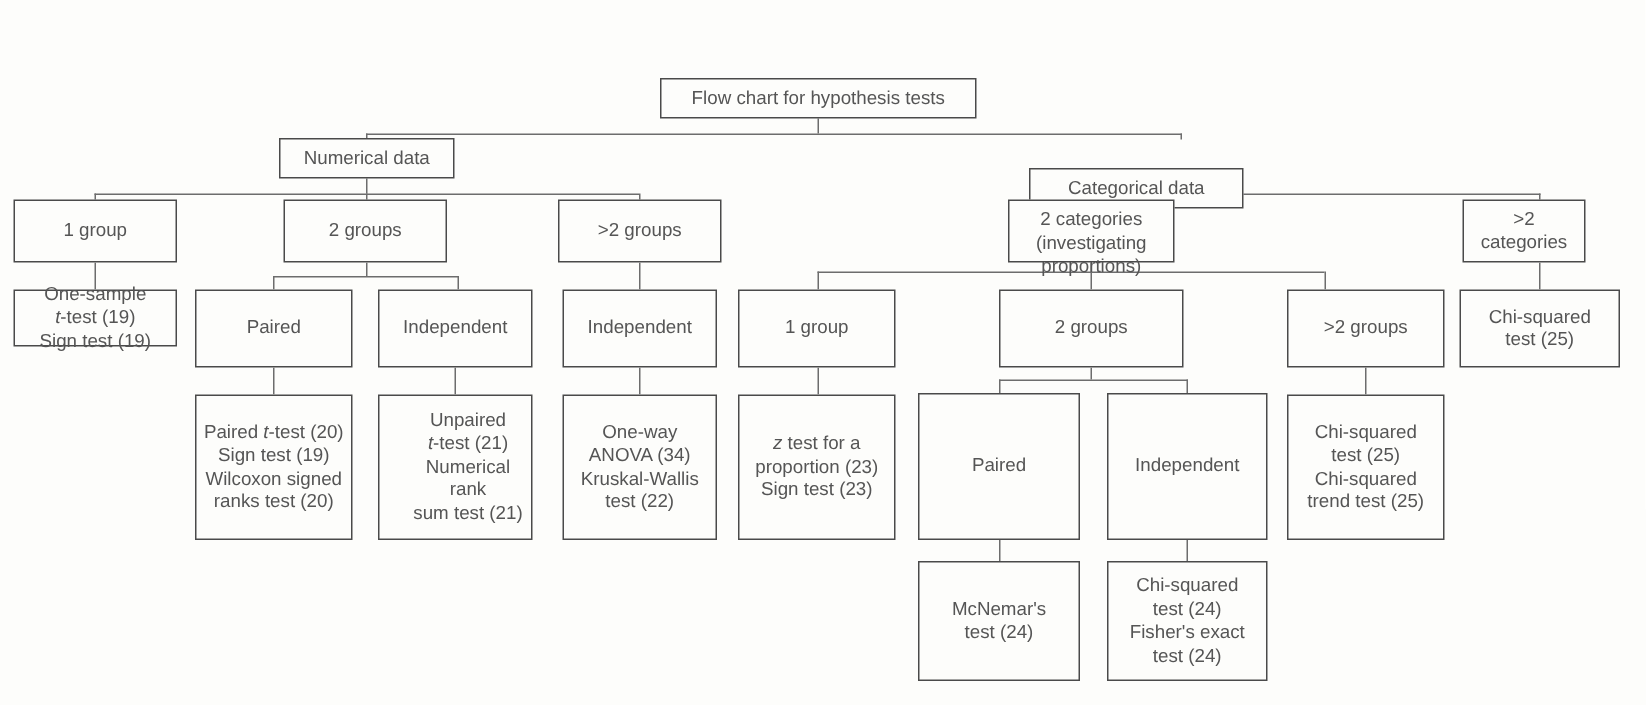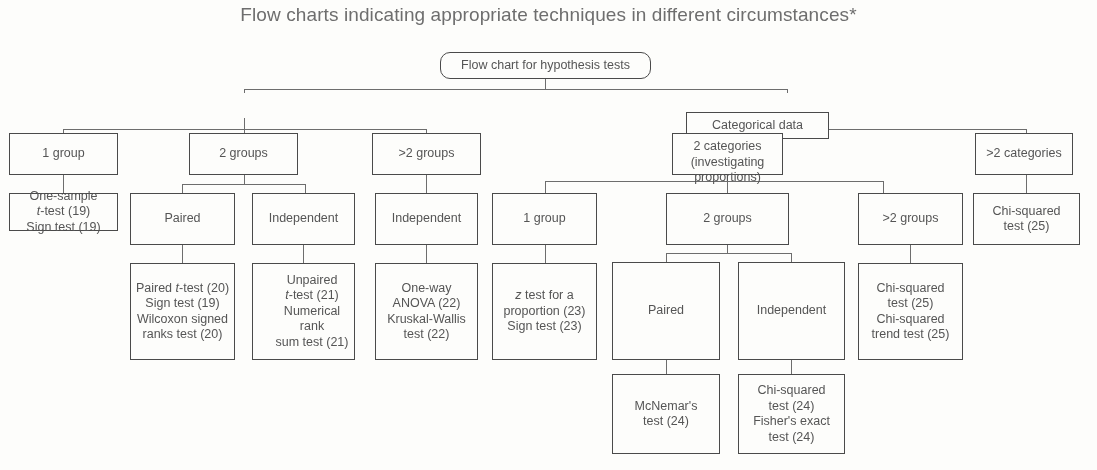--- a/index.html
+++ b/index.html
@@ -51,21 +51,20 @@
   }
   .ln.h { height: 1.2px; }
   .ln.v { width: 1.2px; }
   i.it { font-style: italic; }
 </style>
 </head>
 <body>
 
 <div id="page">
 
-  <div id="title">Flow charts indicating appropriate techniques in different circumstances*</div>
 
   <div class="ln v" style="left:545px;top:78px;height:11px;"></div>
   <div class="ln h" style="left:244px;top:89px;width:544px;"></div>
   <div class="ln v" style="left:244px;top:89px;height:4px;"></div>
   <div class="ln v" style="left:787px;top:89px;height:4px;"></div>
 
   <div class="ln v" style="left:244px;top:118px;height:11px;"></div>
   <div class="ln h" style="left:63px;top:129px;width:363px;"></div>
   <div class="ln v" style="left:63px;top:129px;height:5px;"></div>
   <div class="ln v" style="left:244px;top:129px;height:5px;"></div>
@@ -105,24 +104,27 @@
   <div class="ln h" style="left:666px;top:253px;width:126px;"></div>
   <div class="ln v" style="left:666px;top:253px;height:9px;"></div>
   <div class="ln v" style="left:791px;top:253px;height:9px;"></div>
 
   <div class="ln v" style="left:910px;top:245px;height:18px;"></div>
 
   <div class="ln v" style="left:666px;top:360px;height:14px;"></div>
 
   <div class="ln v" style="left:791px;top:360px;height:14px;"></div>
 
-  <div class="node" style="left:440px;top:52px;width:211px;height:27px;border-radius:10px;">
+  <div class="node" style="left:440px;top:52px;width:211px;height:27px;">
     <span class="inner">Flow chart for hypothesis tests</span>
   </div>
 
+  <div class="node" style="left:186px;top:92px;width:117px;height:27px;">
+    <span class="inner">Numerical data</span>
+  </div>
 
   <div class="node" style="left:686px;top:92px;width:143px;height:27px;margin-top:20px;">
     <span class="inner">Categorical data</span>
   </div>
 
   <div class="node" style="left:9px;top:133px;width:109px;height:42px;">
     <span class="inner">1 group</span>
   </div>
 
   <div class="node" style="left:189px;top:133px;width:109px;height:42px;">
@@ -134,21 +136,21 @@
   </div>
 
   <div class="node top-align" style="left:672px;top:133px;width:111px;height:42px;">
     <span class="inner">
       <span>2 categories</span><br>
       <span>(investigating</span><br>
       <span>proportions)</span>
     </span>
   </div>
 
-  <div class="node" style="left:975px;top:133px;width:98px;height:42px;">
+  <div class="node" style="left:975px;top:133px;width:82px;height:42px;">
     <span class="inner">&gt;2 categories</span>
   </div>
 
   <div class="node" style="left:9px;top:193px;width:109px;height:38px;">
     <span class="inner">
       <span>One-sample</span><br>
       <i class="it">t</i><span>-test (19)</span><br>
       <span>Sign test (19)</span>
     </span>
   </div>
@@ -179,21 +181,21 @@
       <span>Unpaired</span><br>
       <i class="it">t</i><span>-test (21)</span><br>
       <span>Numerical rank</span><br>
       <span>sum test (21)</span>
     </span>
   </div>
 
   <div class="node" style="left:375px;top:263px;width:103px;height:97px;">
     <span class="inner">
       <span>One-way</span><br>
-      <span>ANOVA (22)</span><br>
+      <span>ANOVA (34)</span><br>
       <span>Kruskal-Wallis</span><br>
       <span>test (22)</span>
     </span>
   </div>
 
   <div class="node" style="left:492px;top:193px;width:105px;height:52px;">
     <span class="inner">1 group</span>
   </div>
 
   <div class="node" style="left:666px;top:193px;width:123px;height:52px;">

